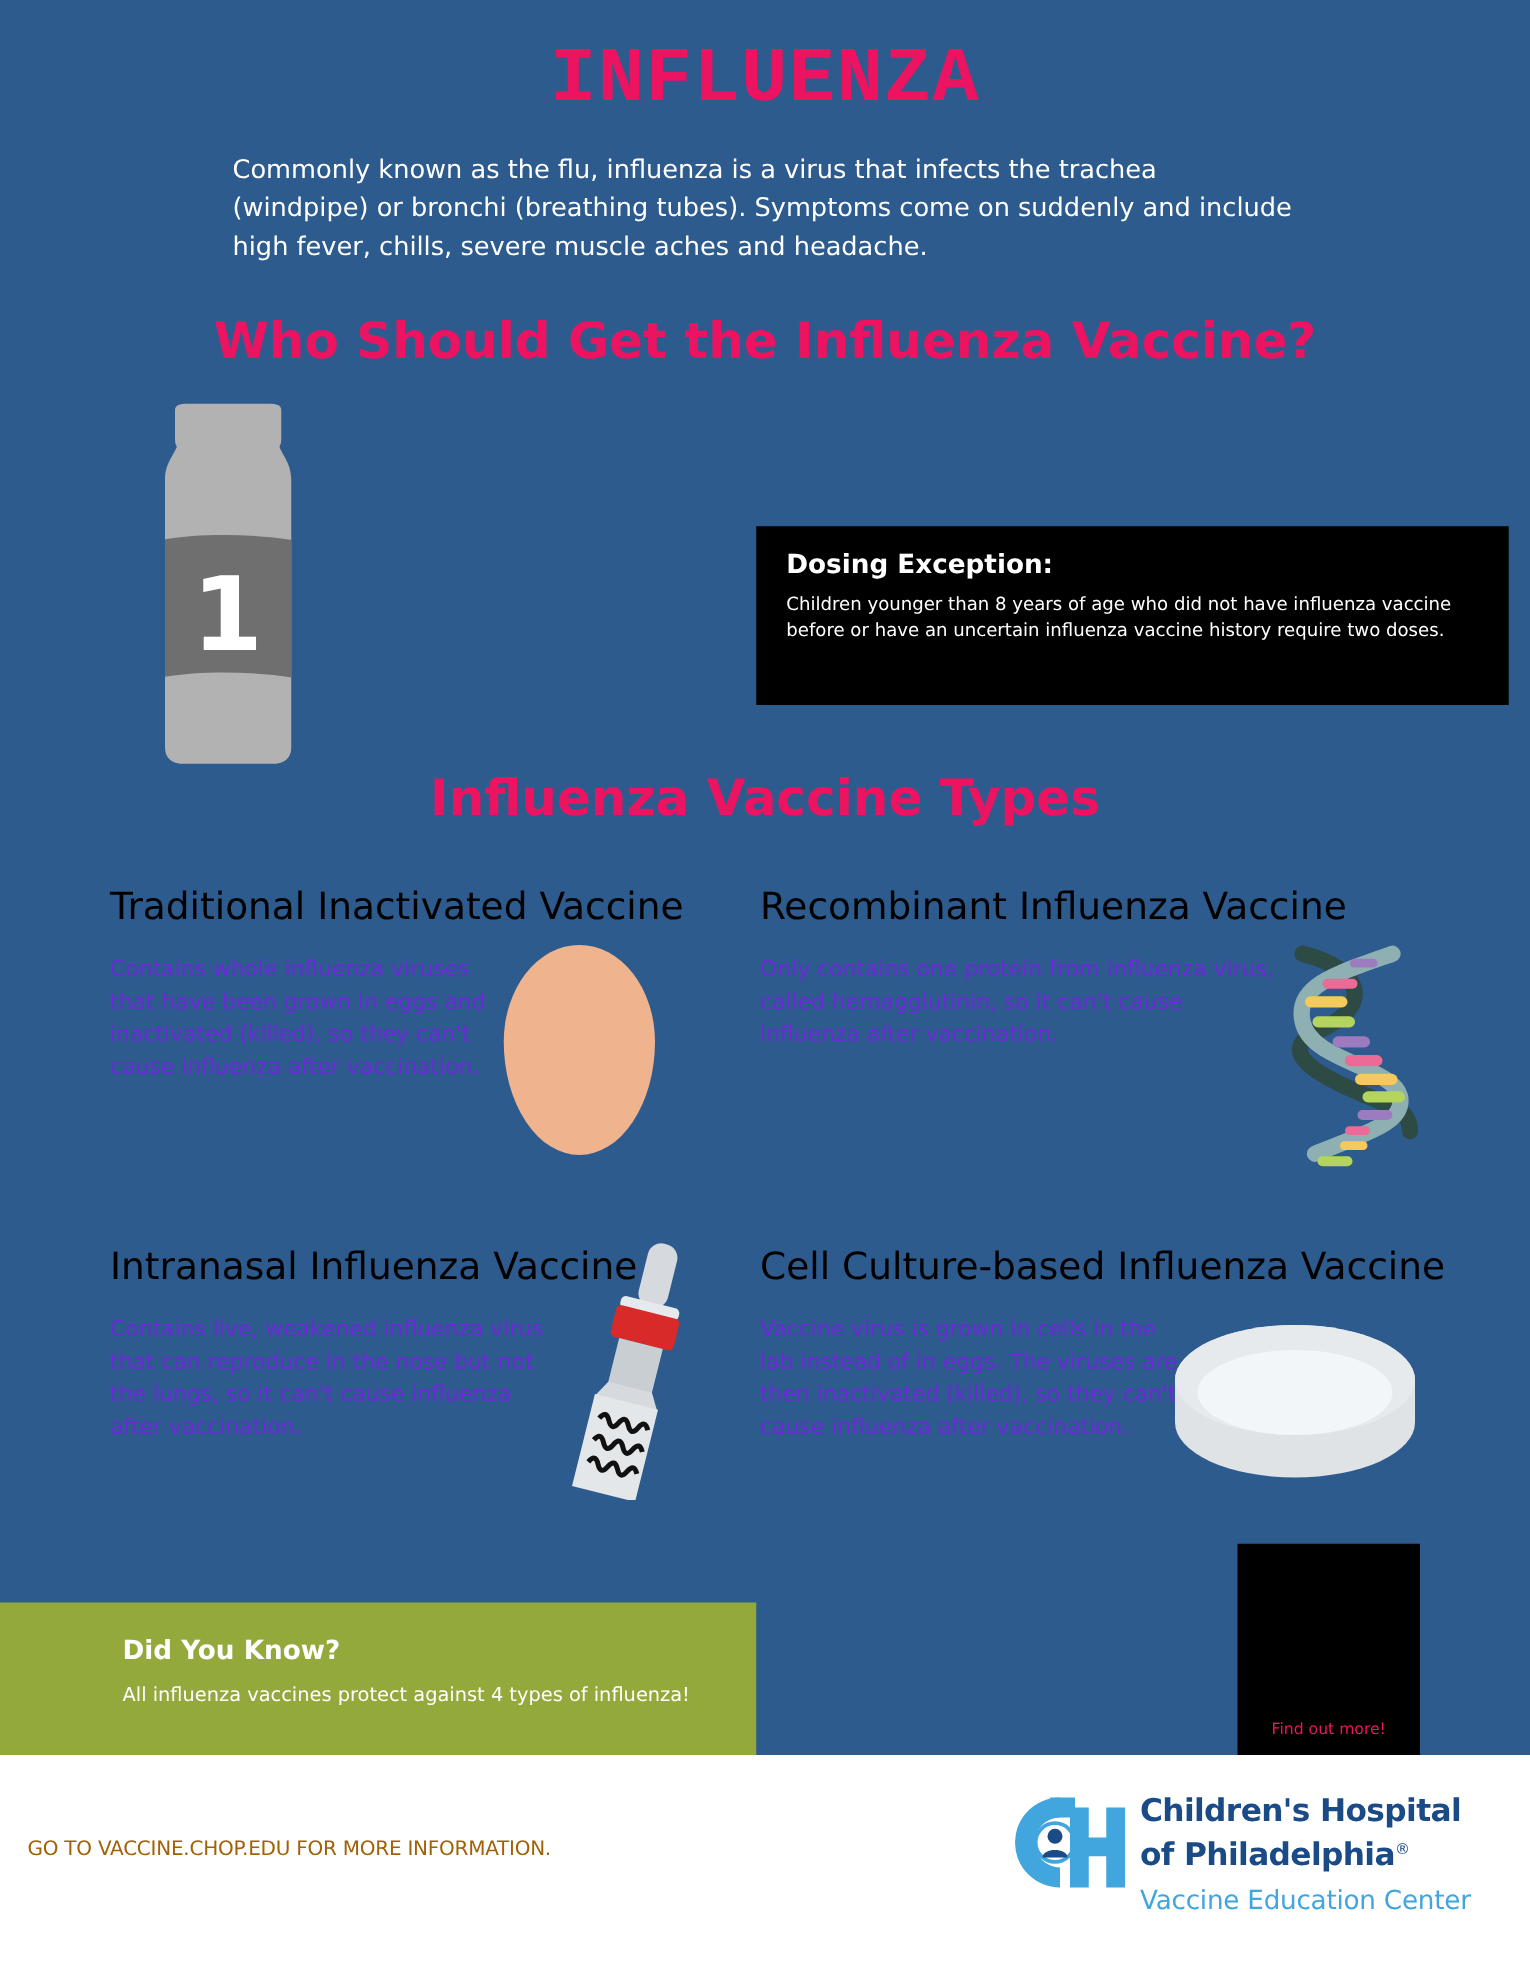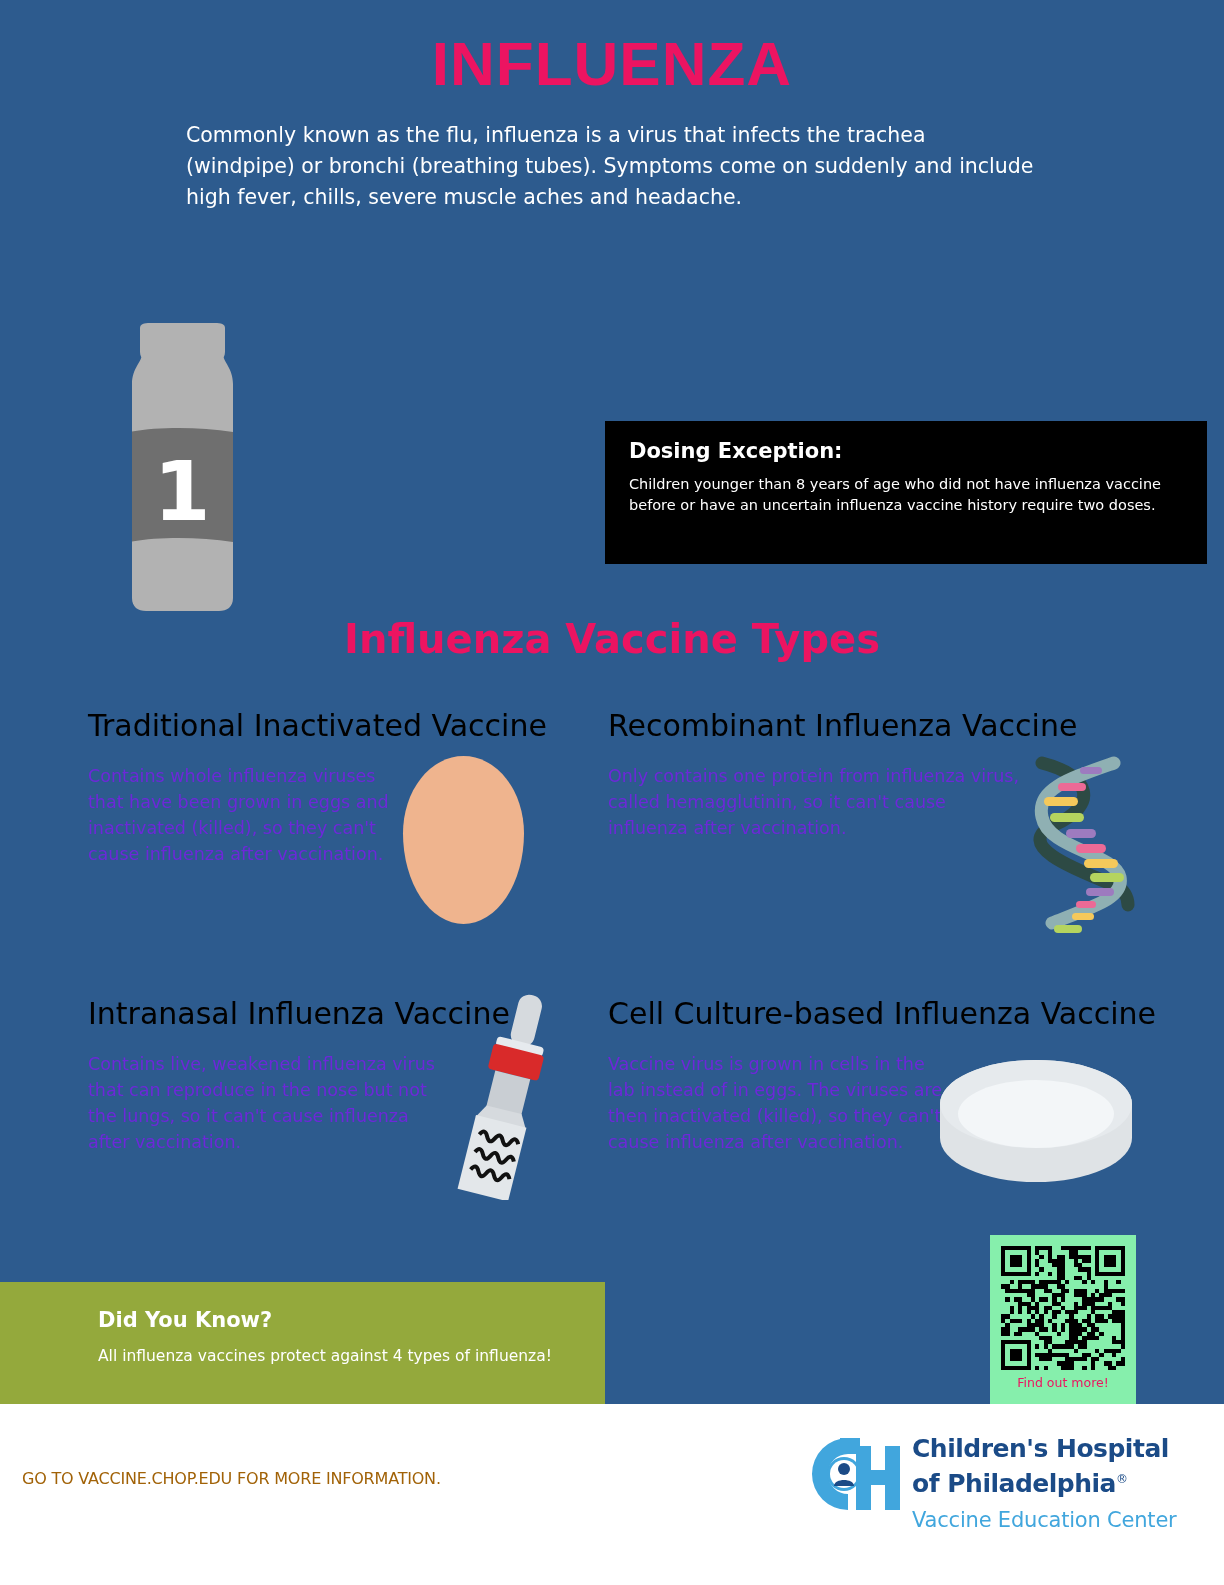--- a/index.html
+++ b/index.html
@@ -28,21 +28,21 @@
     background: #2d5b8e;
   }
 
   
   .title-main {
     position: absolute;
     left: 0; top: 28px;
     width: 1224px;
     text-align: center;
     color: #ec1461;
-    font-family: Liberation Sans, sans-serif;
+    font-family: Liberation Mono, monospace;
     font-weight: bold;
     font-size: 62px;
     letter-spacing: 1px;
   }
 
   .intro-para {
     position: absolute;
     left: 186px; top: 120px;
     width: 850px;
     color: #ffffff;
@@ -161,21 +161,21 @@
     color: #ffffff;
     font-size: 15.5px;
     line-height: 20px;
   }
 
   
   .qr-card {
     position: absolute;
     left: 990px; top: 1235px;
     width: 146px; height: 170px;
-    background: #86efac;
+    background: #000000;
     padding: 11px 11px 0 11px;
   }
   .qr-grid {
     width: 124px; height: 124px;
     display: grid;
     grid-template-columns: repeat(29, 1fr);
     grid-template-rows: repeat(29, 1fr);
   }
   .qr-grid i { display: block; }
   .qr-grid i.on { background: #000000; }
@@ -225,20 +225,21 @@
 </head>
 <body>
 
 <div id="poster">
 
   <div class="blue-canvas"></div>
 
   <div class="title-main">INFLUENZA</div>
   <div class="intro-para">Commonly known as the flu, influenza is a virus that infects the trachea (windpipe) or bronchi (breathing tubes). Symptoms come on suddenly and include high fever, chills, severe muscle aches and headache.</div>
 
+  <div class="section-heading" id="who-heading">Who Should Get the Influenza Vaccine?</div>
 
   <div class="vial-wrap">
     <svg width="145" height="295" viewBox="0 0 145 295">
       <defs>
         <clipPath id="vialclip">
           <path d="M22,55 C22,42 30,36 30,30 L30,14 C30,7 34,4 40,4 L105,4 C111,4 115,7 115,14 L115,30 C115,36 123,42 123,55 L123,276 C123,284 118,288 110,288 L35,288 C27,288 22,284 22,276 Z"></path>
         </clipPath>
       </defs>
 
       <path d="M30,6 C30,2 34,1 40,1 L105,1 C111,1 115,2 115,6 L115,30 C115,38 108,40 100,40 L45,40 C37,40 30,38 30,30 Z" fill="#b2b2b2"></path>

